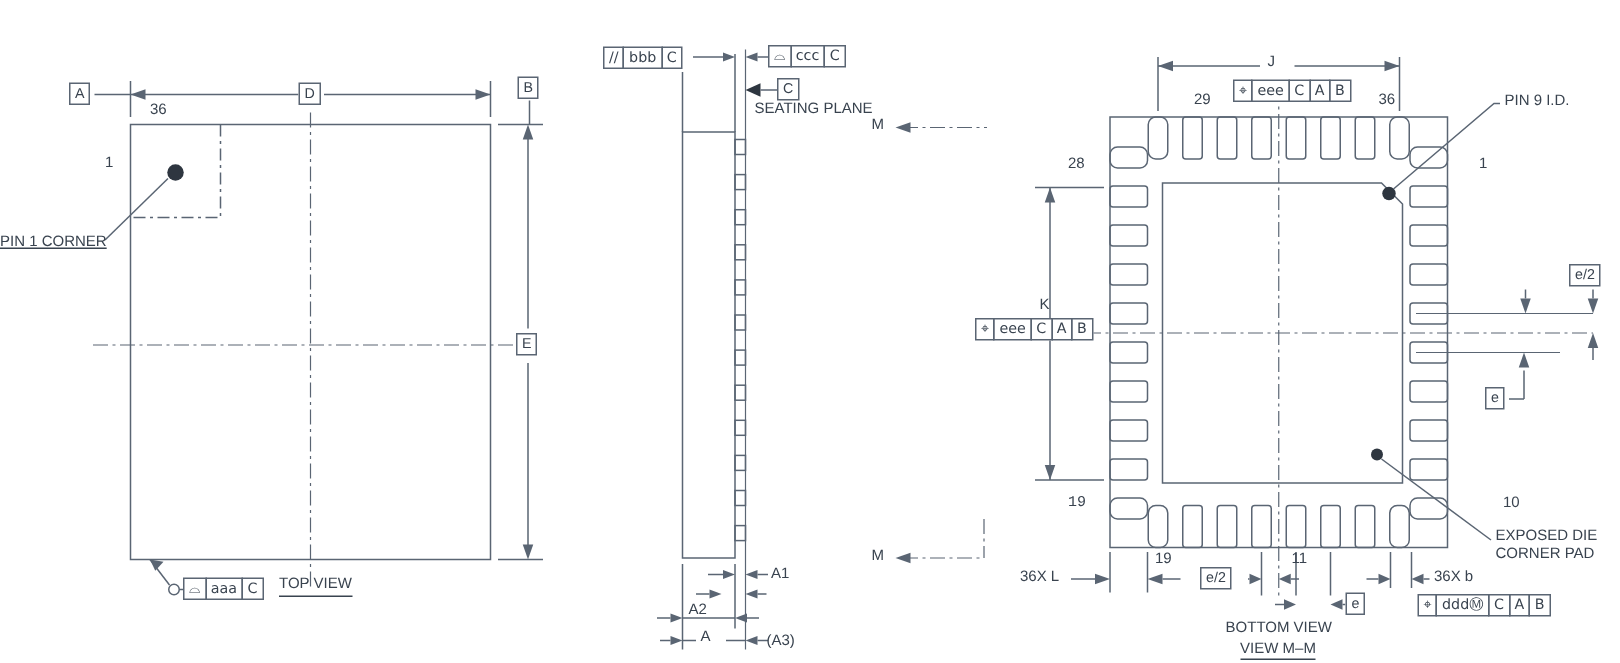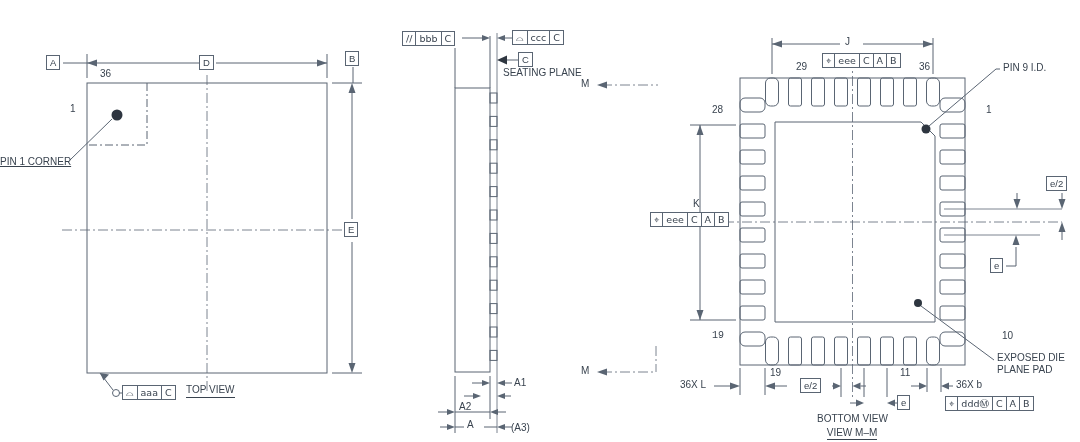--- a/index.html
+++ b/index.html
@@ -249,26 +249,26 @@
       <span class="cell">eee</span>
       <span class="cell">C</span>
       <span class="cell">A</span>
       <span class="cell">B</span>
   </div>
   <div class="box" style="left:1046px;top:176px;">e/2</div>
   <div class="box" style="left:990px;top:258px;">e</div>
   <div class="lbl" style="left:712px;top:330px;font-family:Liberation Mono, monospace;">19</div>
   <div class="lbl" style="left:986px;top:330px;margin-left:16px;">10</div>
   <div class="lbl sm" style="left:997px;top:352px;">EXPOSED DIE</div>
-  <div class="lbl sm" style="left:997px;top:364px;">PLANE PAD</div>
+  <div class="lbl sm" style="left:997px;top:364px;">CORNER PAD</div>
   <div class="lbl" style="left:680px;top:379px;">36X L</div>
   <div class="lbl" style="left:770px;top:367px;">19</div>
   <div class="box" style="left:800px;top:378px;">e/2</div>
   <div class="box" style="left:897px;top:395px;">e</div>
-  <div class="lbl" style="left:900px;top:367px;text-align:center;">11</div>
+  <div class="lbl" style="left:861px;top:367px;text-align:center;">11</div>
   <div class="lbl" style="left:956px;top:379px;">36X b</div>
   <div class="fcf" style="left:945px;top:396px;">
     <span class="cell">⌖</span>
       <span class="cell"><i>ddd</i><i>Ⓜ</i></span>
       <span class="cell">C</span>
       <span class="cell">A</span>
       <span class="cell">B</span>
   </div>
   <div class="lbl ctr" style="left:800px;top:413px;width:105px;">BOTTOM VIEW</div>
   <div class="lbl ctr" style="left:807px;top:427px;width:90px;"><span class="ul">VIEW M–M</span></div>

